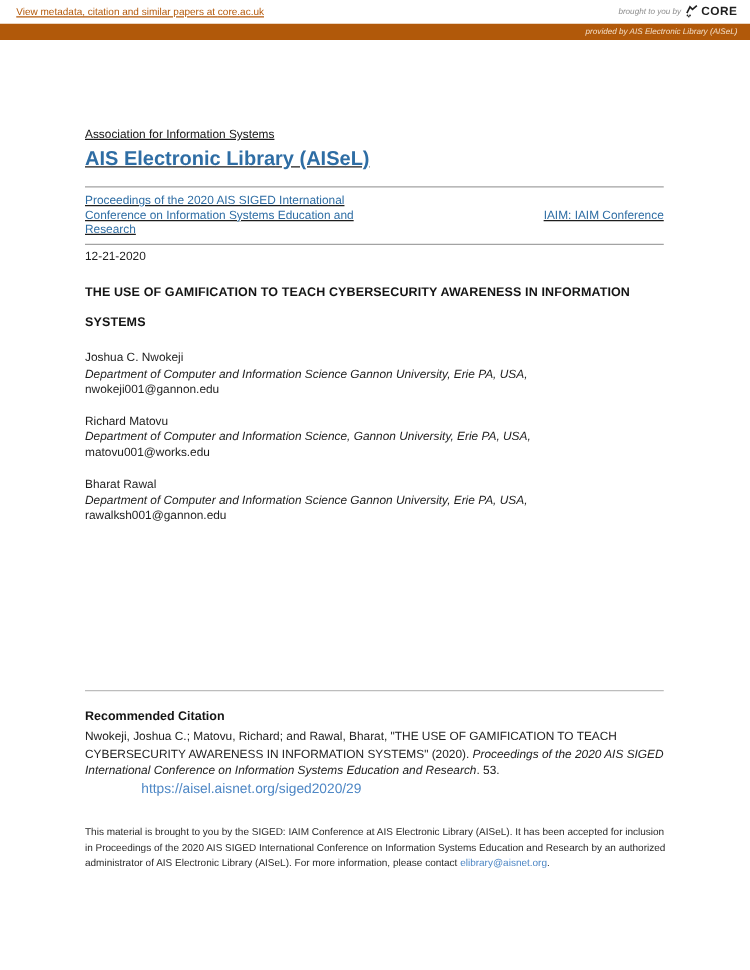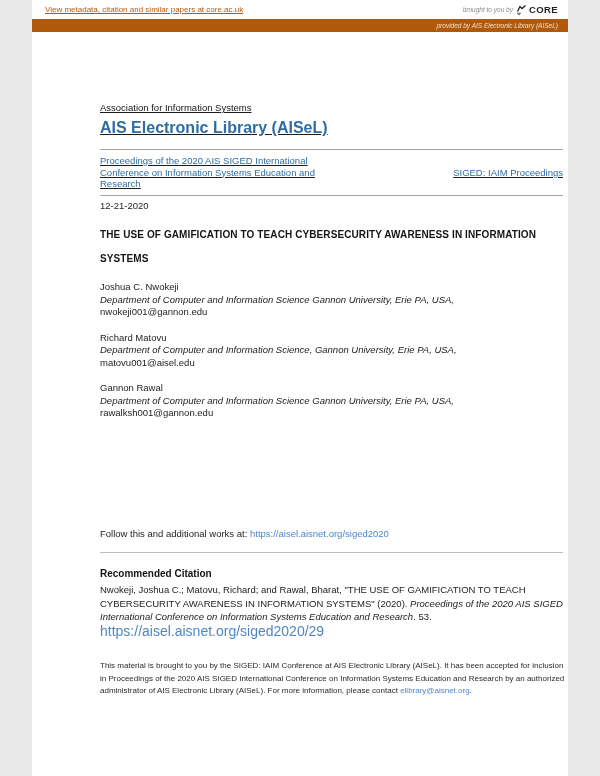--- a/index.html
+++ b/index.html
@@ -1,18 +1,18 @@
 <!DOCTYPE html>
 <html><head>
 <meta charset="utf-8">
 <style>
   * { margin:0; padding:0; box-sizing:border-box; }
   html,body { background:#e9e9e9; }
   .page {
-    position:relative; width:536px; height:776px; background:#ffffff;
+    position:relative; width:600px; height:776px; background:#ffffff;
     font-family:"Liberation Sans","DejaVu Sans",sans-serif; color:#1d1d1d;
     overflow:hidden; margin:0 auto;
   }
   
   .top-bar {
     position:absolute; top:0; left:0; right:0; height:19px;
     display:flex; align-items:center; justify-content:space-between;
     padding:0 10px 0 13px; background:#fff;
   }
   .view-link { font-size:8px; color:#b4590b; text-decoration:underline; cursor:pointer; }
@@ -43,21 +43,21 @@
   .authors { position:absolute; top:281px; left:68px; width:464px; }
   .author { margin-bottom:13px; font-size:9.5px; line-height:12.5px; color:#1d1d1d; }
   .affil { font-style:italic; }
   
   .follow { position:absolute; top:528px; left:68px; width:464px; font-size:9.5px; color:#1d1d1d; }
   .link { color:#4e87c5; text-decoration:none; cursor:pointer; }
   .divider-follow { position:absolute; top:552px; left:68px; width:463px; border-top:1px solid #bdbdbd; height:0; }
   .citation { position:absolute; top:567px; left:68px; width:466px; }
   .cit-head { font-size:10px; font-weight:bold; line-height:13px; color:#141414; }
   .cit-body { margin-top:3px; font-size:9.5px; line-height:13.5px; color:#222; }
-  .cit-link { display:inline-block; margin-top:1px; font-size:14px; line-height:13.5px; }
+  .cit-link { display:inline-block; margin-top:1px; font-size:11px; line-height:13.5px;margin-left:45px; }
   .footer-note { position:absolute; top:660px; left:68px; width:467px; font-size:8px; line-height:12.6px; color:#2a2a2a; }
 </style>
 </head>
 <body>
 
 <div class="page">
 
   <div class="top-bar">
     <a class="view-link"><span>View metadata, citation and similar papers at </span><span>core.ac.uk</span></a>
     <div class="brought">
@@ -78,49 +78,46 @@
   <div class="orange-bar">
     <span class="provided">provided by AIS Electronic Library (AISeL)</span>
   </div>
 
   <div class="header-block">
     <div class="society">Association for Information Systems</div>
     <div class="library">AIS Electronic Library (AISeL)</div>
     <div class="divider"></div>
     <div class="proc-row">
       <a class="proc-title">Proceedings of the 2020 AIS SIGED International Conference on Information Systems Education and Research</a>
-      <a class="conf">SIGED: IAIM Proceedings</a>
+      <a class="conf">IAIM: IAIM Conference</a>
     </div>
     <div class="divider2"></div>
   </div>
 
   <div class="date">12-21-2020</div>
   <div class="title">THE USE OF GAMIFICATION TO TEACH CYBERSECURITY AWARENESS IN INFORMATION SYSTEMS</div>
 
   <div class="authors">
     <div class="author">
       <div>Joshua C. Nwokeji</div>
       <div class="affil">Department of Computer and Information Science Gannon University, Erie PA, USA,</div>
       <div>nwokeji001@gannon.edu</div>
     </div>
     <div class="author">
       <div>Richard Matovu</div>
       <div class="affil">Department of Computer and Information Science, Gannon University, Erie PA, USA,</div>
-      <div>matovu001@aisel.edu</div>
+      <div>matovu001@works.edu</div>
     </div>
     <div class="author">
-      <div>Gannon Rawal</div>
+      <div>Bharat Rawal</div>
       <div class="affil">Department of Computer and Information Science Gannon University, Erie PA, USA,</div>
       <div>rawalksh001@gannon.edu</div>
     </div>
   </div>
 
-  <div class="follow">
-    <span>Follow this and additional works at: </span><a class="link">https://aisel.aisnet.org/siged2020</a>
-  </div>
   <div class="divider-follow"></div>
 
   <div class="citation">
     <div class="cit-head">Recommended Citation</div>
     <div class="cit-body"><span>Nwokeji, Joshua C.; Matovu, Richard; and Rawal, Bharat, "THE USE OF GAMIFICATION TO TEACH CYBERSECURITY AWARENESS IN INFORMATION SYSTEMS" (2020). </span><i>Proceedings of the 2020 AIS SIGED International Conference on Information Systems Education and Research</i><span>. 53.</span><br>
       <a class="link cit-link">https://aisel.aisnet.org/siged2020/29</a>
     </div>
   </div>
 
   <div class="footer-note"><span>This material is brought to you by the SIGED: IAIM Conference at AIS Electronic Library (AISeL). It has been accepted for inclusion in Proceedings of the 2020 AIS SIGED International Conference on Information Systems Education and Research by an authorized administrator of AIS Electronic Library (AISeL). For more information, please contact </span><a class="link">elibrary@aisnet.org</a><span>.</span></div>

